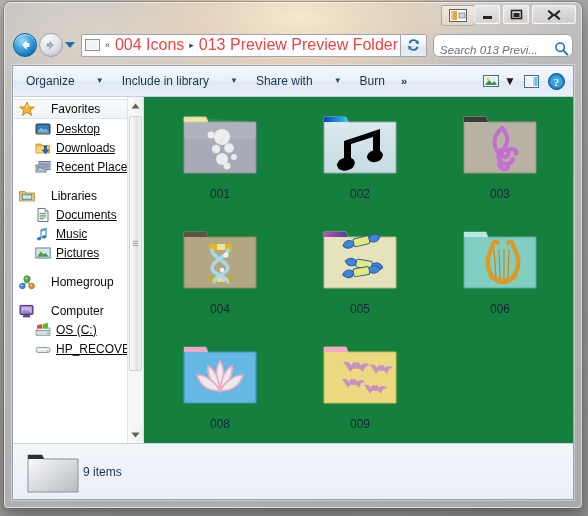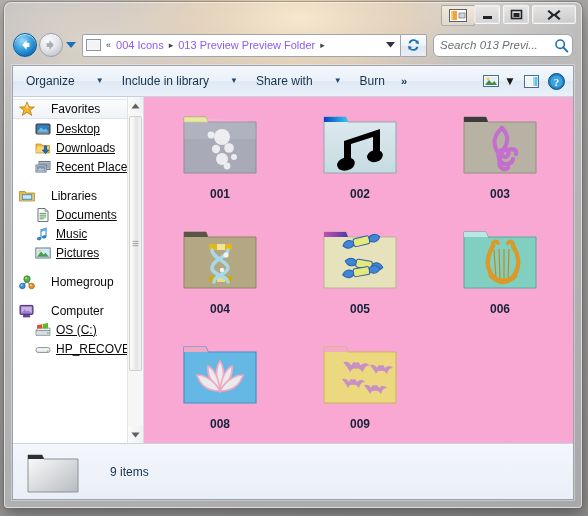--- a/index.html
+++ b/index.html
@@ -94,37 +94,37 @@
     flex:1 1 auto; height:23px;
     background:#fff; border:1px solid #9fa5ad;
     border-radius:2px 0 0 2px;
     display:flex; align-items:center; padding:0 2px 0 3px;
     min-width:0;
   }
   .crumb-folder-ico {
     width:16px; height:14px; flex:0 0 auto; margin-right:2px;
   }
   .crumb {
-    font-size:11px; color:#8b5cf6; white-space:nowrap;
+    font-size:16px; color:#ef4444; white-space:nowrap;
     padding:1px 3px; border-radius:2px;
   }
   .crumb-sep { color:#3a4450; font-size:9px; padding:0 2px; flex:0 0 auto; }
   .addr-spacer { flex:1 1 auto; }
   .addr-caret { width:16px; display:flex; align-items:center; justify-content:center; flex:0 0 auto; }
   .refresh-btn {
     width:26px; height:23px; flex:0 0 auto;
     border:1px solid #9fa5ad; border-left:none;
     border-radius:0 2px 2px 0;
     background: linear-gradient(to bottom,#fdfdfe 0%,#eef1f5 50%,#e2e7ee 51%,#e9edf3 100%);
     display:flex; align-items:center; justify-content:center;
   }
   .searchbox {
     width:140px; height:23px; flex:0 0 auto; margin-left:6px;
     background:#fff; border:1px solid #9fa5ad; border-radius:6px;
-    display:flex; align-items:center; padding:0 3px 0 6px;
+    display:flex; align-items:flex-end; padding:0 3px 0 6px;
   }
   .searchbox .ph {
     flex:1 1 auto; font-size:11.5px; font-style:italic; color:#6a6f76;
     white-space:nowrap; overflow:hidden;
   }
 
   
   .client {
     position:absolute; left:7px; right:7px; top:62px; bottom:7px;
     background:#fff;
@@ -192,21 +192,21 @@
   .sb-thumb {
     position:absolute; left:1px; right:1px; top:2px; height:255px;
     background:linear-gradient(to right,#fdfdfd 0%,#ededed 45%,#e2e2e2 55%,#f4f4f4 100%);
     border:1px solid #cfcfcf; border-radius:2px;
     display:flex; align-items:center; justify-content:center;
   }
   .grip { width:7px; height:7px; }
 
   
   .filepane {
-    flex:1 1 auto; position:relative; background:#f9a8d4; overflow:hidden;font-weight:bold;
+    flex:1 1 auto; position:relative; background:#15803d; overflow:hidden;
   }
   .grid {
     display:flex; flex-wrap:wrap; align-content:flex-start;
     padding:8px 0 0 6px;
   }
   .tile {
     width:140px; height:115px; flex:0 0 auto;
     display:flex; flex-direction:column; align-items:center;
     justify-content:flex-start;
   }
@@ -214,21 +214,21 @@
   .tile .nm {
     margin-top:5px; font-size:12px; color:#16233a; text-align:center;
     padding:1px 4px;
   }
 
   
   .statusbar {
     height:56px; flex:0 0 auto;
     background: linear-gradient(to bottom,#f3f6fb 0%,#eaeff7 100%);
     border-top:1px solid #c9d4e2;
-    display:flex; align-items:center; padding:0 0 0 14px; gap:31px;
+    display:flex; align-items:center; padding:0 0 0 14px; gap:4px;
   }
   .status-ico { width:52px; height:42px; flex:0 0 auto; display:block; }
   .status-txt { font-size:12px; color:#16324d; }
 </style>
 </head>
 <body>
 
 <div class="desktop"></div>
 
 <div class="window">

